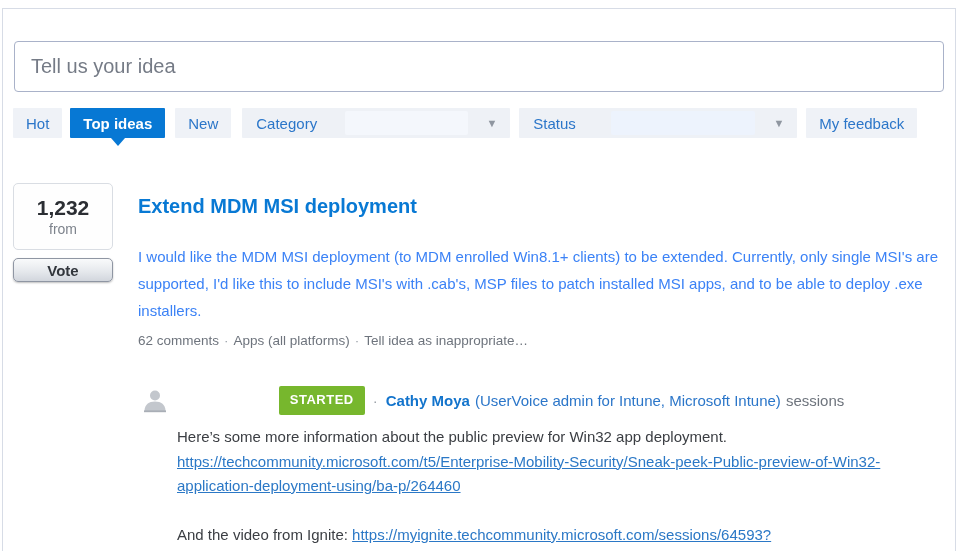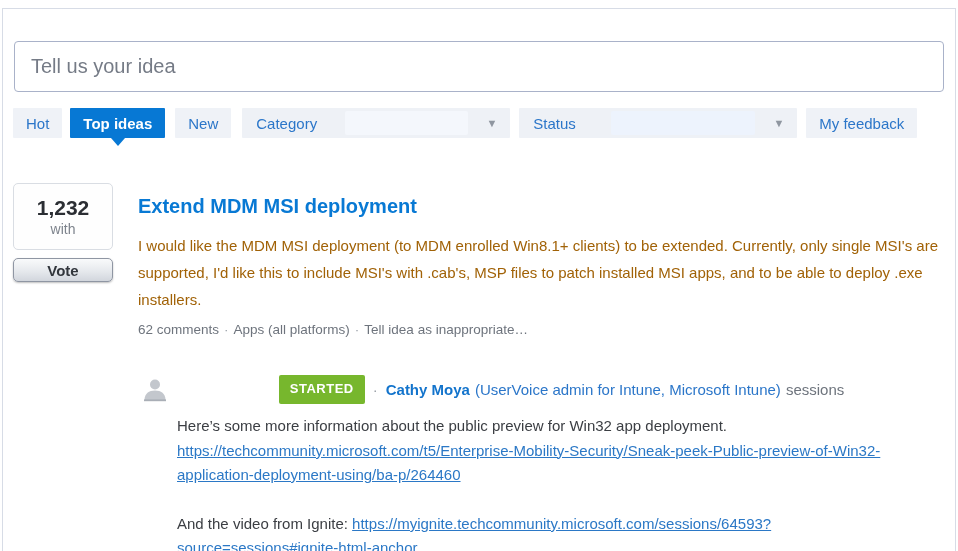--- a/index.html
+++ b/index.html
@@ -126,24 +126,24 @@
   .idea-title {
     font-size: 20px;
     font-weight: bold;
     color: #0879d4;
     line-height: 25px;
     text-decoration: none;
     display: inline-block;
     cursor: pointer;
   }
   .idea-desc {
-    margin-top: 13px;
+    margin-top: 24px;
     font-size: 15px;
     line-height: 27px;
-    color: #a16207;
+    color: #3b82f6;
     width: 806px;
   }
   .idea-meta {
     margin-top: 8px;
     font-size: 13.5px;
     color: #6e747d;
     line-height: 18px;
   }
   .idea-meta .sep { color: #9aa0a8; padding: 0 5px; }
   .idea-meta span[data-interactable="true"] { cursor: pointer; }
@@ -214,21 +214,21 @@
       <span class="dd-caret" data-interactable="false">▼</span>
     </div>
     <div class="tab" data-interactable="true">
       <span data-interactable="false">My feedback</span>
     </div>
   </div>
 
   <div class="vote-module" data-interactable="false">
     <div class="vote-count-box" data-interactable="false">
       <div class="vote-number" data-interactable="false">1,232</div>
-      <div class="vote-votes-label" data-interactable="false">with</div>
+      <div class="vote-votes-label" data-interactable="false">from</div>
     </div>
     <button class="vote-button" data-interactable="true">Vote</button>
   </div>
 
   <div class="content" data-interactable="false">
     <a class="idea-title" data-interactable="true">Extend MDM MSI deployment</a>
     <div class="idea-desc" data-interactable="false">I would like the MDM MSI deployment (to MDM enrolled Win8.1+ clients) to be extended. Currently, only single MSI's are supported, I'd like this to include MSI's with .cab's, MSP files to patch installed MSI apps, and to be able to deploy .exe installers.</div>
     <div class="idea-meta" data-interactable="false">
       <span data-interactable="true">62 comments</span><span class="sep" data-interactable="false">·</span><span data-interactable="true">Apps (all platforms)</span><span class="sep" data-interactable="false">·</span><span data-interactable="true">Tell idea as inappropriate…</span>
     </div>

